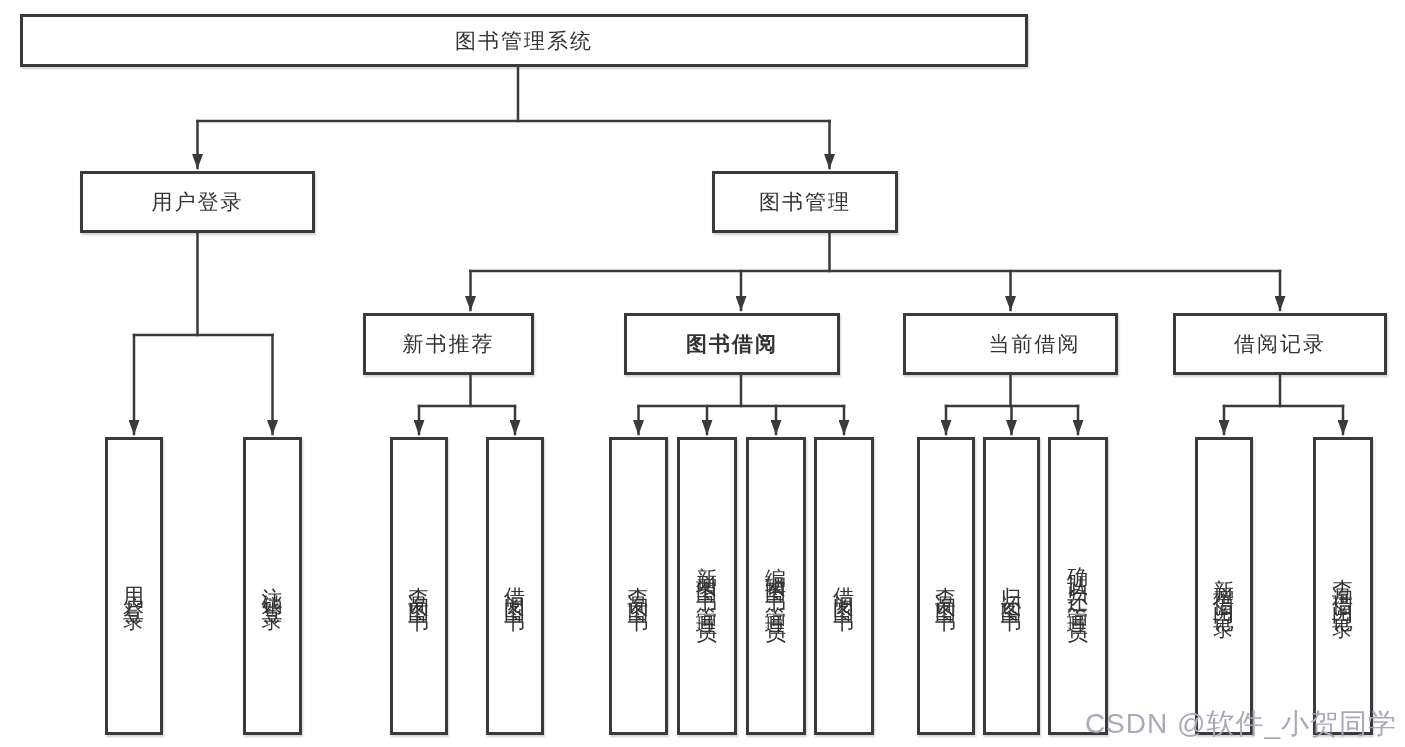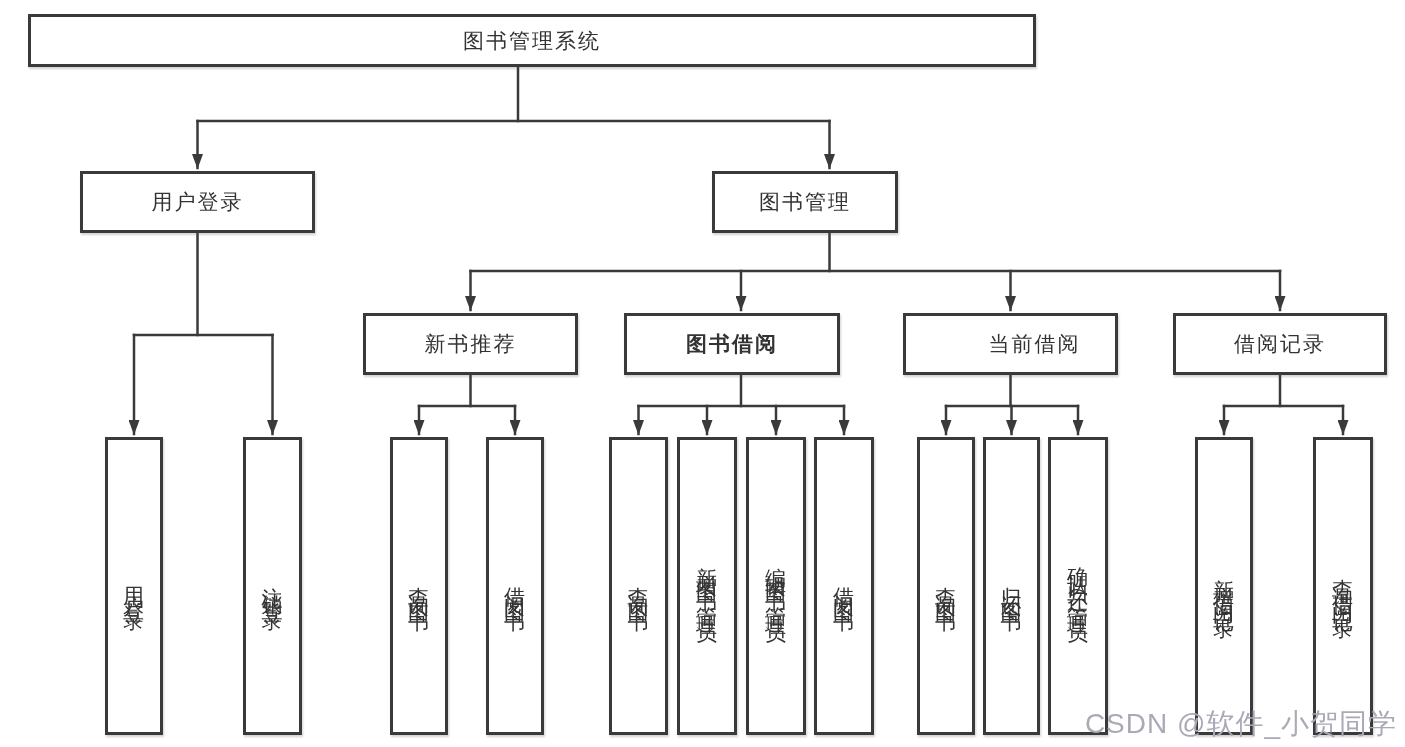--- a/index.html
+++ b/index.html
@@ -37,26 +37,26 @@
   }
   .vnode {
     writing-mode: vertical-rl;
     text-orientation: mixed;
     letter-spacing: 8px;
     line-height: 1;
     font-size: 21px;
     text-align: center;
   }
   
-  .n-root   { left: 28px;   top: 14px;  width: 1008px; height: 53px; }
+  .n-root   { left: 20px;   top: 14px;  width: 1008px; height: 53px; }
   
   .n-login  { left: 80px;   top: 171px; width: 235px;  height: 62px; }
   .n-mgmt   { left: 712px;  top: 171px; width: 186px;  height: 62px; }
   
-  .n-l3-0   { left: 363px;  top: 313px; width: 215px;  height: 62px; }
+  .n-l3-0   { left: 363px;  top: 313px; width: 171px;  height: 62px; }
   .n-l3-1   { left: 624px;  top: 313px; width: 216px;  height: 62px; font-weight: bold; }
   .n-l3-2   { left: 903px;  top: 313px; width: 215px;  height: 62px; padding-left: 48px; }
   .n-l3-3   { left: 1173px; top: 313px; width: 214px;  height: 62px; }
   
   .leaf     { top: 437px; height: 298px; }
   .n-lf-user    { left: 105px;  width: 58px; }
   .n-lf-logout  { left: 243px;  width: 59px; }
   .n-lf-q1      { left: 390px;  width: 58px; }
   .n-lf-b1      { left: 486px;  width: 58px; }
   .n-lf-q2      { left: 609px;  width: 59px; }

